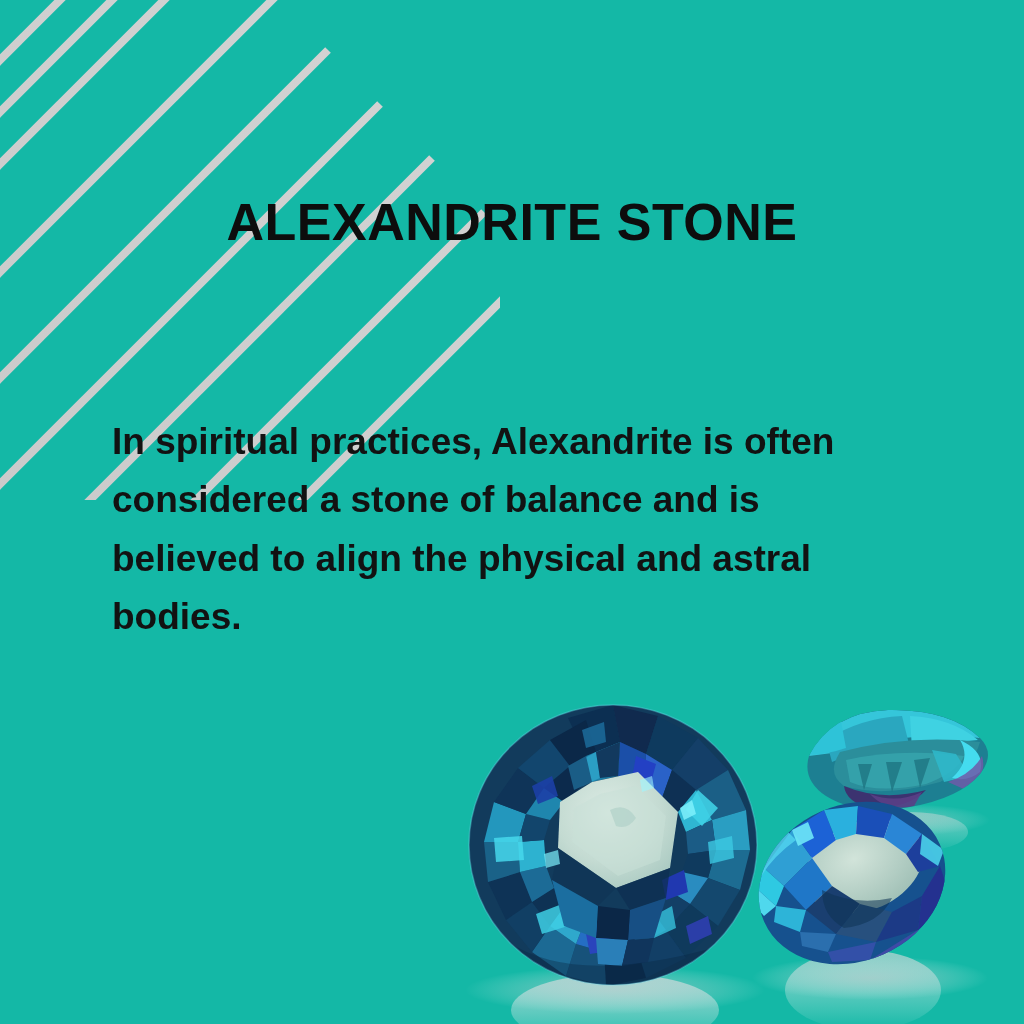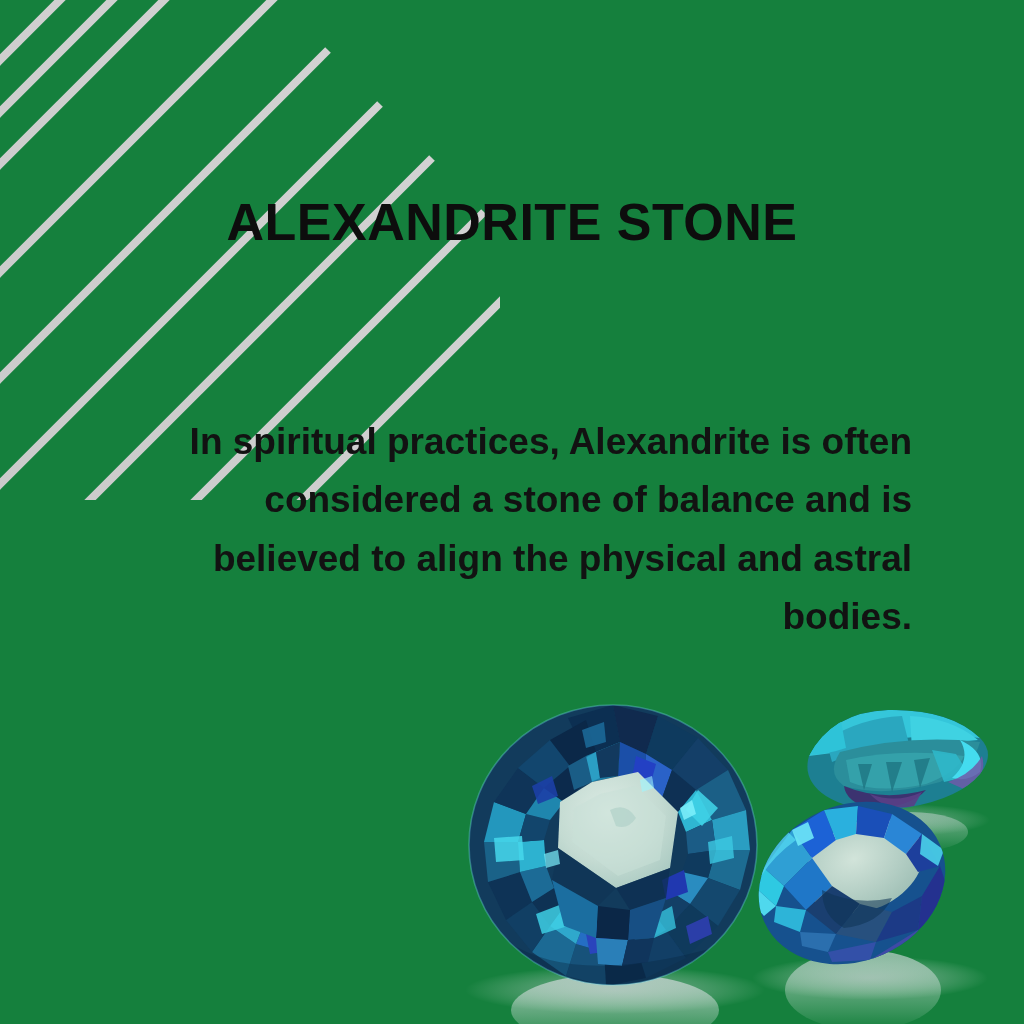--- a/index.html
+++ b/index.html
@@ -8,21 +8,21 @@
     padding: 0;
     background: #ffffff;
   }
   body {
     font-family: "Liberation Sans", "DejaVu Sans", sans-serif;
   }
   #poster {
     position: relative;
     width: 1024px;
     height: 1024px;
-    background: #15803d;
+    background: #14b8a6;
     overflow: hidden;
   }
 
   
   #stripes {
     position: absolute;
     left: -60px;
     top: -60px;
     width: 560px;
     height: 560px;
@@ -44,21 +44,21 @@
     font-stretch: condensed;
   }
   #headline .hl-line { display: block; white-space: nowrap; }
 
   
   #body-copy {
     position: absolute;
     left: 112px;
     top: 376px;
     width: 800px;
-    text-align: right;
+    text-align: left;
     color: #121212;
     font-weight: 700;
     font-size: 37px;
     line-height: 1.58;
   }
 
   
   #gem-art {
     position: absolute;
     left: 440px;

